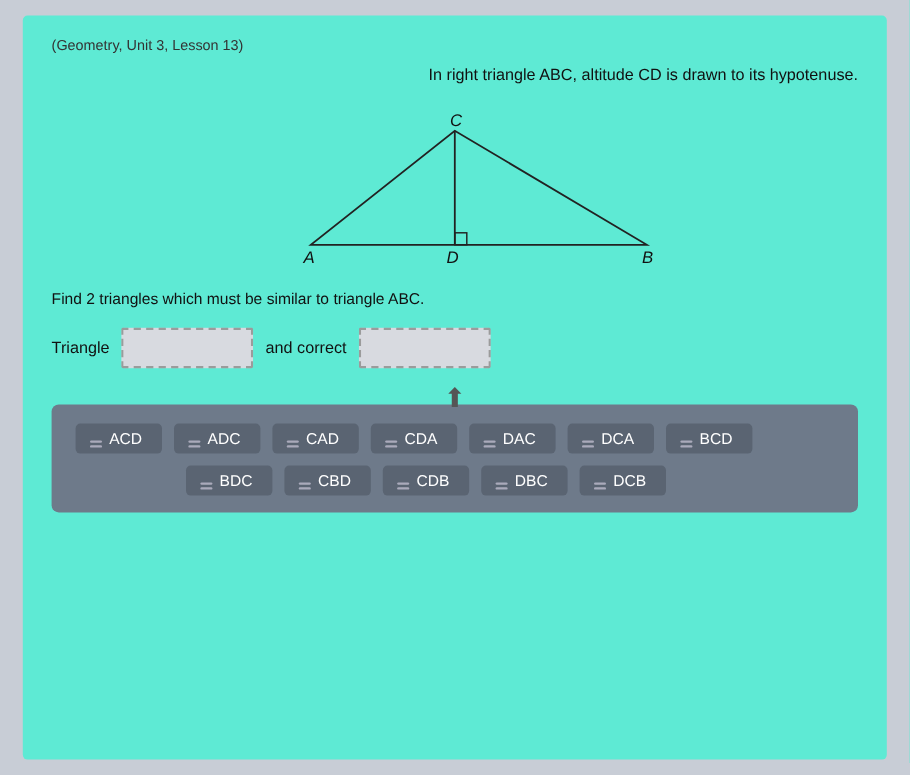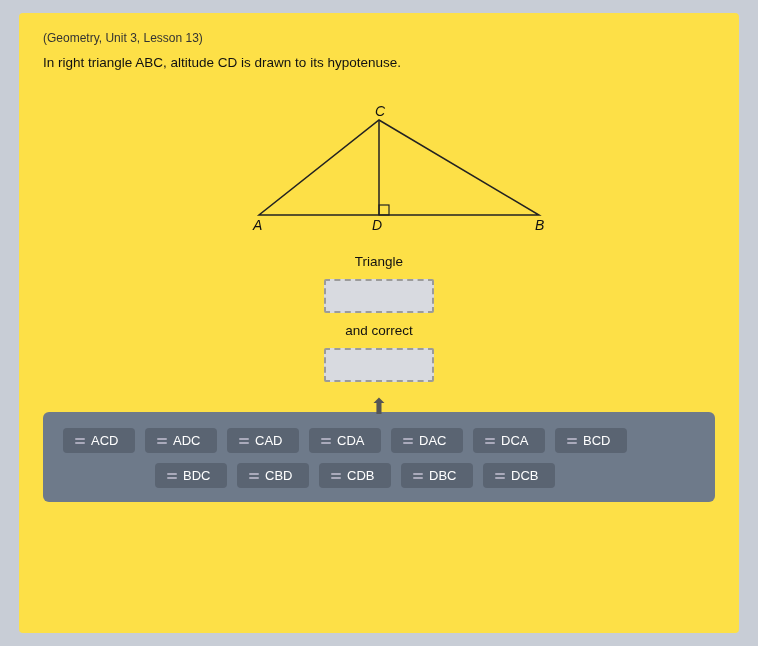--- a/index.html
+++ b/index.html
@@ -6,37 +6,38 @@
     body {
       font-family: Arial, sans-serif;
       background: #c8cdd6;
       width: 758px;
       min-height: 646px;
       display: flex;
       align-items: center;
       justify-content: center;
     }
     .page {
-      background: #fde047;
+      background: #5eead4;
       width: 720px;
       min-height: 620px;
       padding: 18px 24px 20px 24px;
       border-radius: 4px;
       position: relative;
     }
     .meta {
       font-size: 12px;
       color: #333;
       margin-bottom: 8px;
     }
     .problem-statement {
       font-size: 13.5px;
       color: #111;
-      margin-bottom: 27px;
+      margin-bottom: 16px;
       line-height: 1.5;
+      text-align: right;
     }
     .diagram-area {
       display: flex;
       justify-content: center;
       margin: 4px 0 10px 0;
       height: 140px;
       position: relative;
     }
     .diagram-area svg {
       overflow: visible;
@@ -47,21 +48,20 @@
       margin-bottom: 6px;
       line-height: 1.5;
     }
     .drop-row {
       display: flex;
       align-items: center;
       gap: 10px;
       margin: 14px 0 30px 0;
       font-size: 13.5px;
       color: #111;
-      flex-direction: column;
     }
     .drop-box {
       width: 110px;
       height: 34px;
       border: 2px dashed #9b9b9b;
       background: #d8dae0;
       border-radius: 2px;
       display: inline-block;
     }
     .answer-panel {
@@ -89,21 +89,21 @@
       gap: 10px;
       align-items: center;
     }
     .answer-chip {
       background: #5a6472;
       border-radius: 4px;
       padding: 5px 12px;
       font-size: 13px;
       color: #fff;
       display: flex;
-      align-items: center;
+      align-items: flex-end;
       gap: 6px;
       cursor: grab;
       min-width: 72px;
       white-space: nowrap;
       user-select: none;
     }
     .answer-chip .drag-icon {
       display: inline-flex;
       flex-direction: column;
       gap: 2px;
@@ -132,20 +132,21 @@
 
       <rect x="200" y="105" width="10" height="10" fill="none" stroke="#222" stroke-width="1.2"></rect>
 
       <text x="74" y="130" font-size="14" font-family="Arial, sans-serif" font-style="italic" fill="#111">A</text>
       <text x="356" y="130" font-size="14" font-family="Arial, sans-serif" font-style="italic" fill="#111">B</text>
       <text x="196" y="16" font-size="14" font-family="Arial, sans-serif" font-style="italic" fill="#111">C</text>
       <text x="193" y="130" font-size="14" font-family="Arial, sans-serif" font-style="italic" fill="#111">D</text>
     </svg>
   </div>
 
+  <div class="instructions">Find 2 triangles which must be similar to triangle ABC.</div>
 
   <div class="drop-row">
     <span>Triangle</span>
     <div class="drop-box"></div>
     <span>and correct</span>
     <div class="drop-box"></div>
   </div>
 
   <div class="answer-panel">
     <div class="up-arrow">⬆</div>

